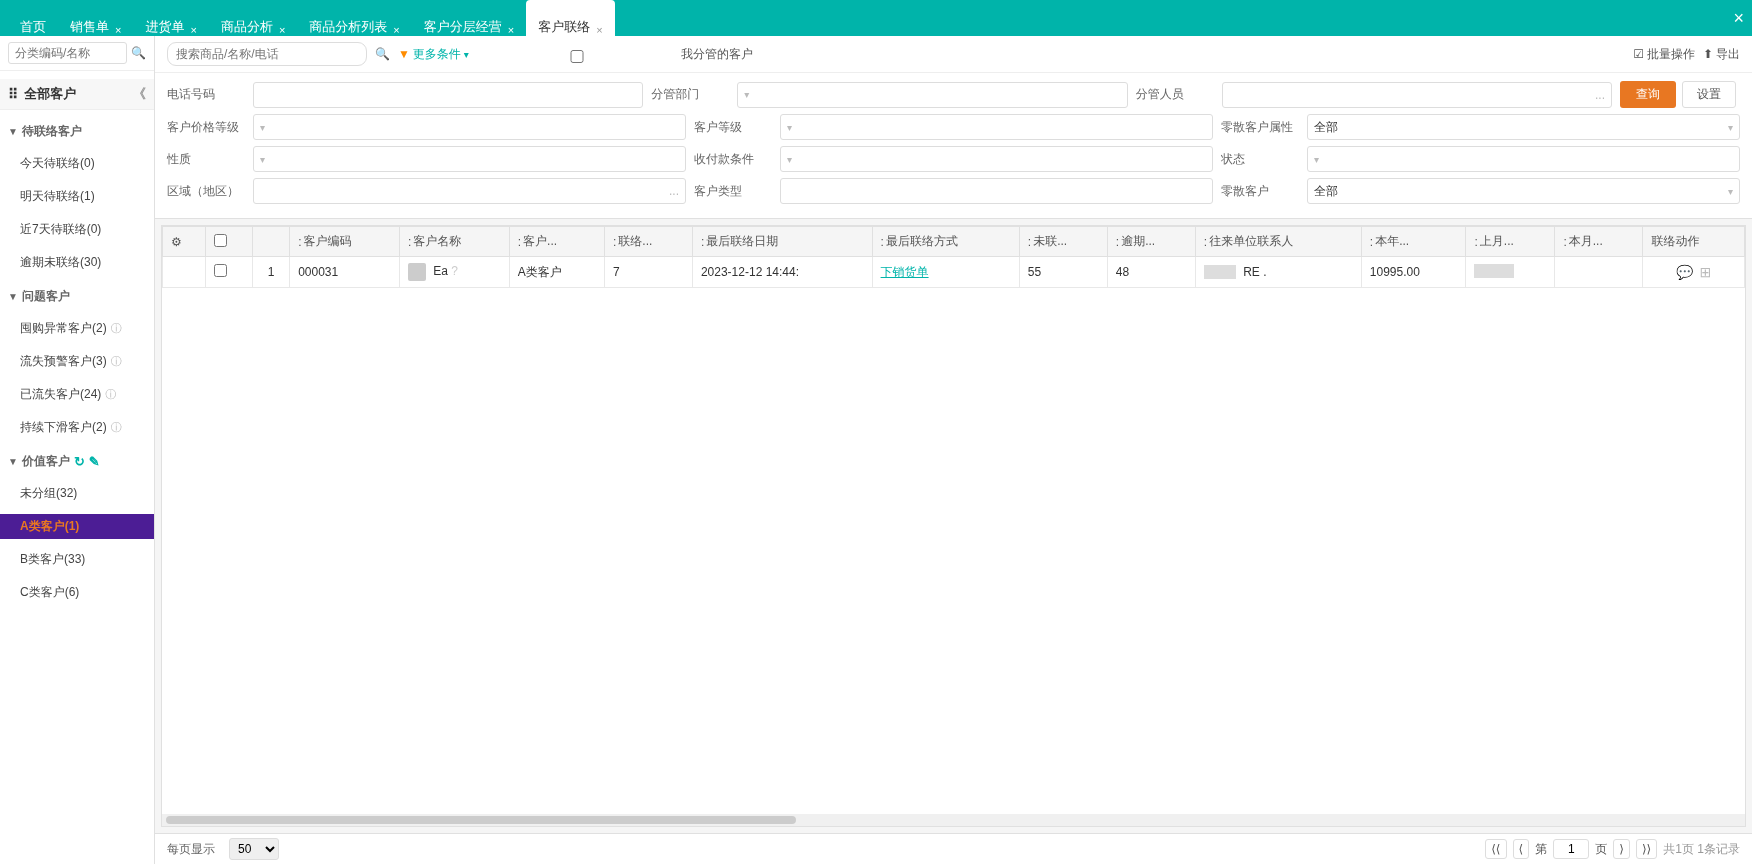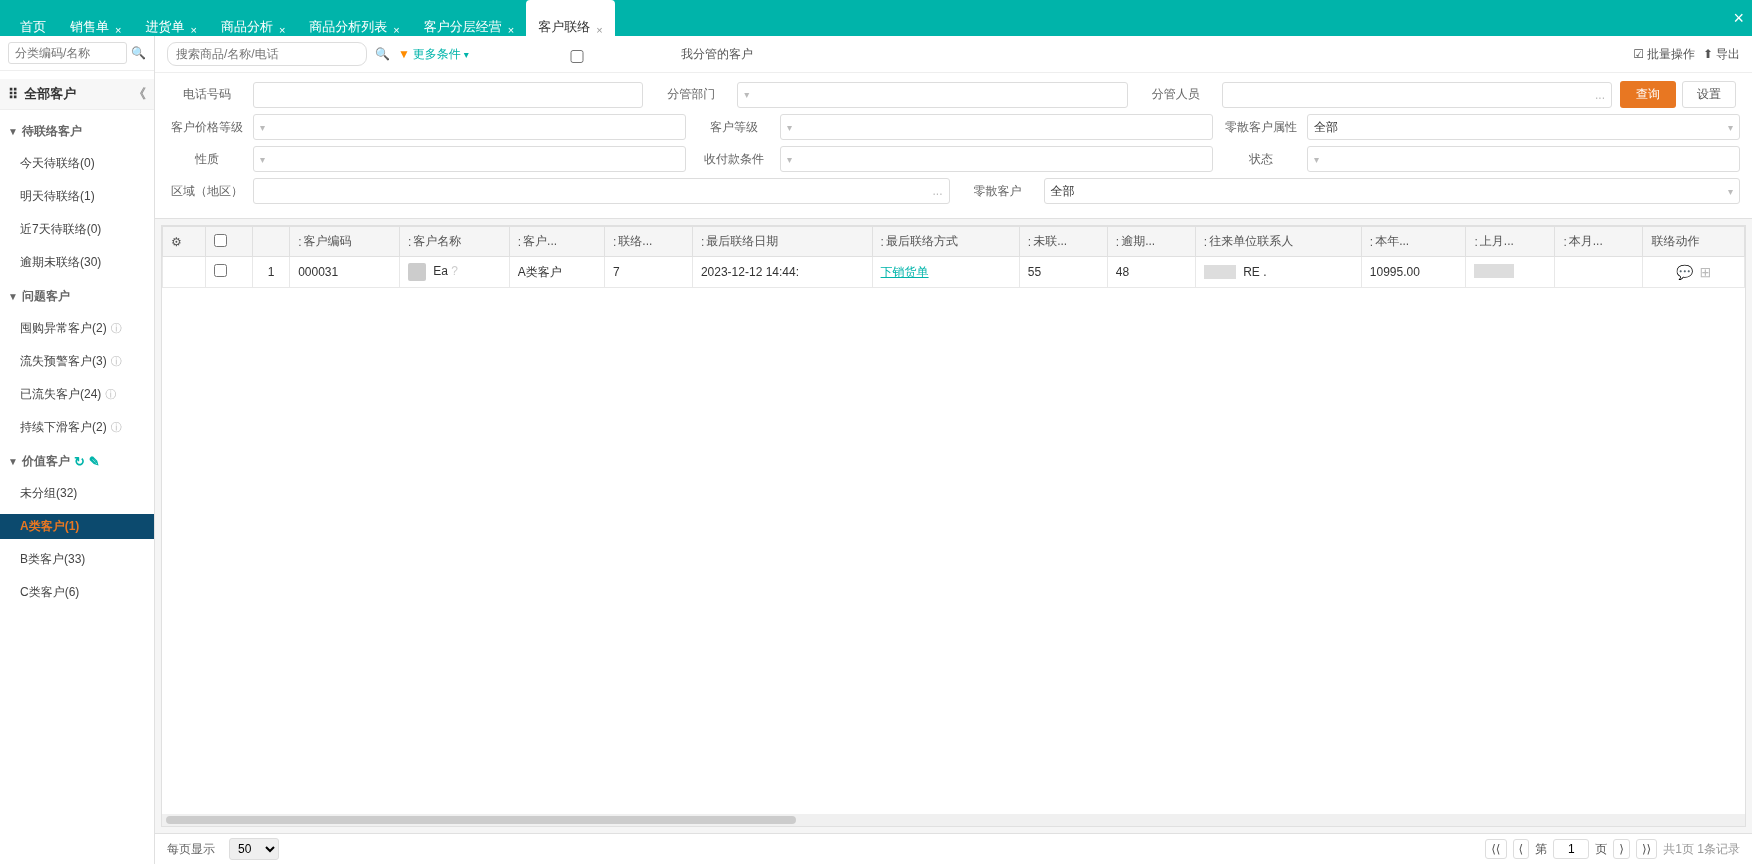--- a/index.html
+++ b/index.html
@@ -114,21 +114,21 @@
       font-size: 10px;
     }
     .sidebar-item {
       padding: 4px 8px 4px 20px;
       font-size: 12px;
       color: #444;
       cursor: pointer;
       display: flex;
       align-items: center;
     }
-    .sidebar-item.active { background: #0c4a6e; color: #e87722; font-weight: bold; }
+    .sidebar-item.active { background: #4c1d95; color: #e87722; font-weight: bold; }
     .sidebar-item .item-icon {
       margin-left: 4px;
       color: #bbb;
       font-size: 11px;
     }
 
     
     .content-area {
       flex: 1;
       display: flex;
@@ -201,21 +201,21 @@
     }
     .filter-field {
       display: flex;
       align-items: center;
       flex: 1;
     }
     .filter-field label {
       font-size: 12px;
       color: #666;
       width: 80px;
-      text-align: center;
+      text-align: left;
       margin-right: 6px;
       white-space: nowrap;
     }
     .filter-field .field-input {
       flex: 1;
       border: 1px solid #ddd;
       border-radius: 3px;
       padding: 3px 6px;
       font-size: 12px;
       display: flex;
@@ -564,20 +564,24 @@
       </div>
 
       <div class="filter-row">
         <div class="filter-field">
           <label>区域（地区）</label>
           <div class="field-input with-dots">
             <span class="dots-btn">...</span>
           </div>
         </div>
         <div class="filter-field">
+          <label>客户类型</label>
+          <div class="field-input"></div>
+        </div>
+        <div class="filter-field">
           <label>零散客户</label>
           <div class="field-input">
             <span>全部</span>
             <span class="dropdown-arrow">▾</span>
           </div>
         </div>
       </div>
     </div>
 
     <div class="table-container">

